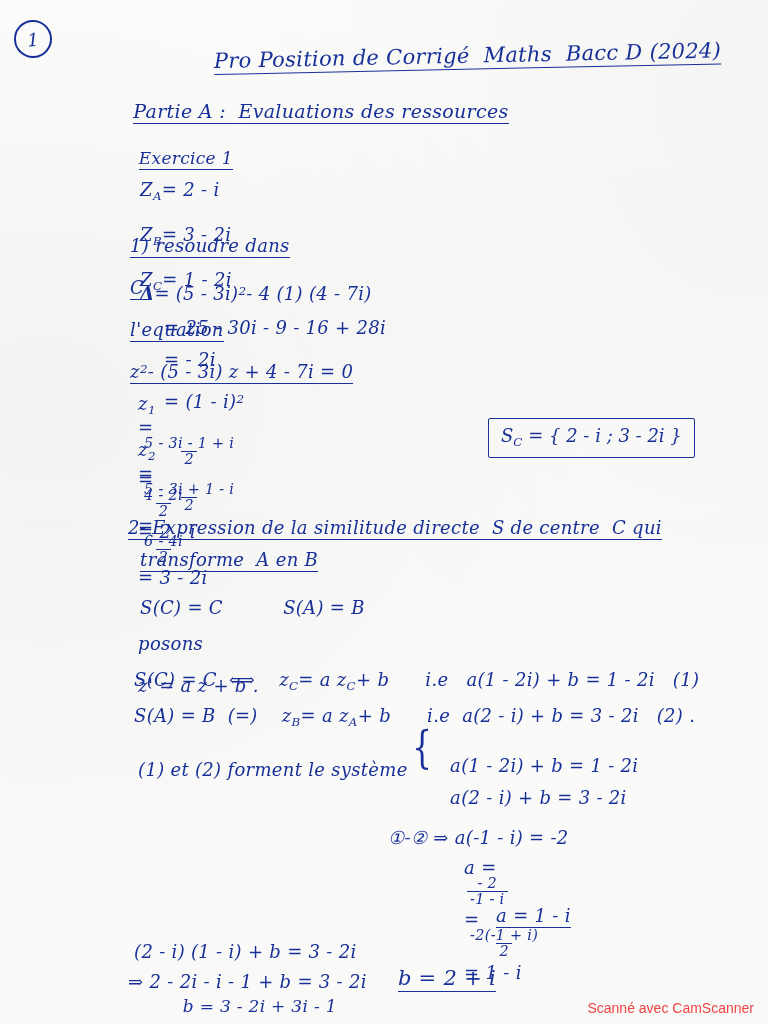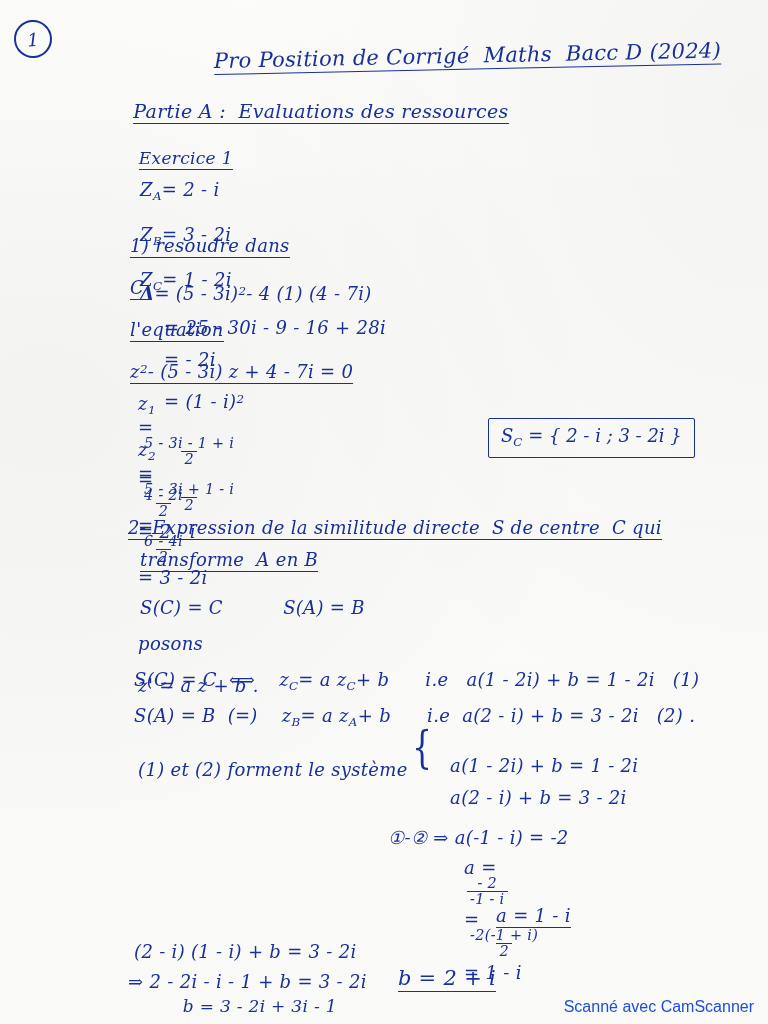--- a/index.html
+++ b/index.html
@@ -91,22 +91,22 @@
     font-size:44px;
     line-height:1;
     color:#18309b;
     transform:scaleX(0.7);
   }
 
   .footer{
     position:absolute;
     right:14px;bottom:8px;
     font-family:"Liberation Sans",sans-serif;
-    font-size:16px;
-    color:#1d4ed8;
+    font-size:14px;
+    color:#ef4444;
     font-style:normal;
   }
 </style>
 </head>
 <body>
 
 <div class="page">
 
   <div class="circle-num">1</div>
 

